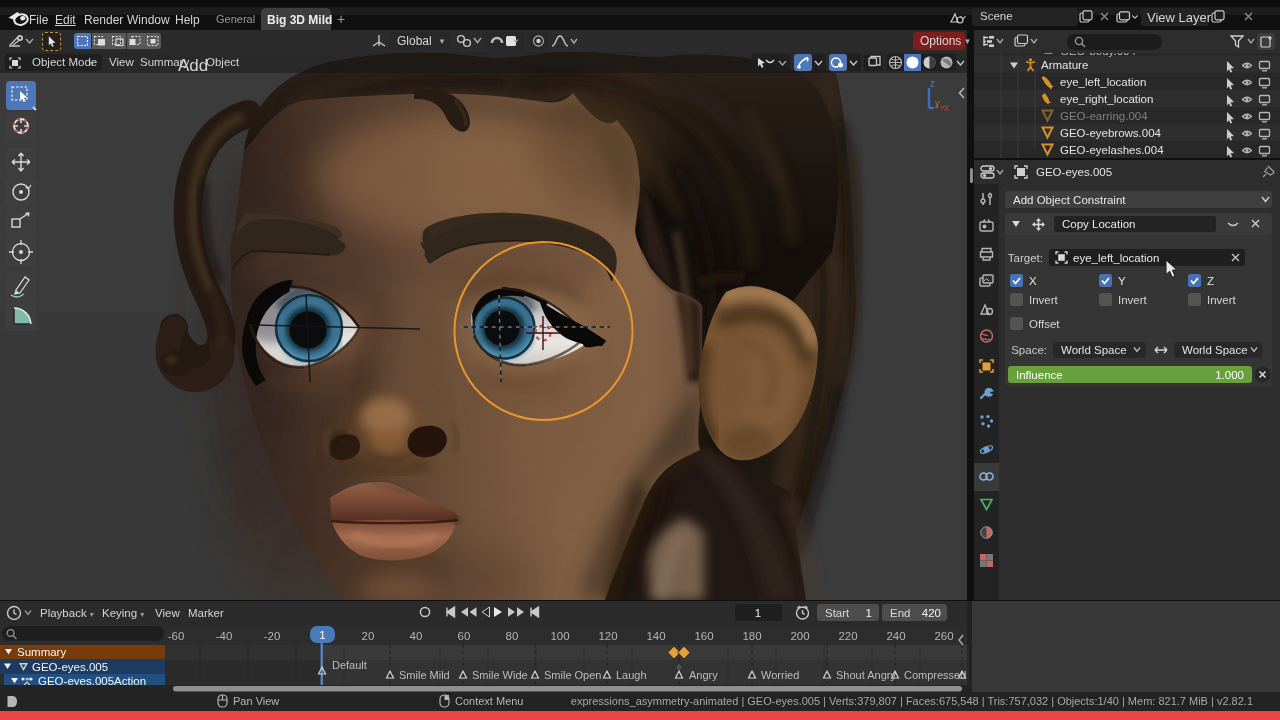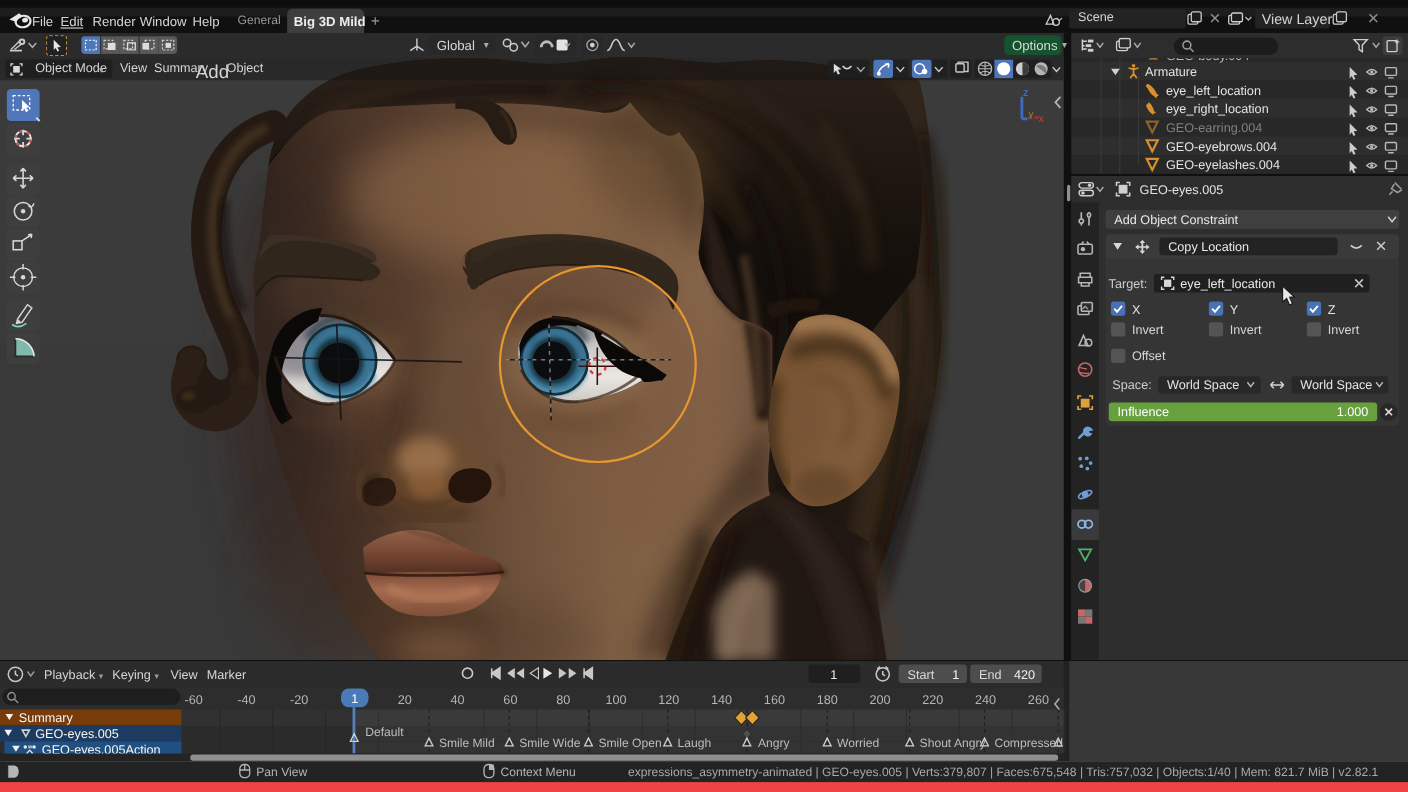--- a/index.html
+++ b/index.html
@@ -115,21 +115,21 @@
     </svg>
     <div class="abs" style="left:529px;top:2px;width:19px;height:18px;background:#282828;border-radius:3px;"></div>
     <svg class="abs" style="left:532px;top:5px" width="13" height="12" viewBox="0 0 13 12">
         <circle cx="6.5" cy="6" r="5" fill="none" stroke="#9d9d9d" stroke-width="1.3"></circle>
         <circle cx="6.5" cy="6" r="2.2" fill="#cfcfcf"></circle>
       </svg>
     <svg class="abs" style="left:551px;top:4px" width="28" height="14" viewBox="0 0 28 14">
       <path d="M1 12 C5 12 5 2 9 2 C13 2 13 12 17 12" fill="none" stroke="#c8c8c8" stroke-width="1.4"></path>
       <path d="M20 5 l3 4 l3 -4" fill="none" stroke="#aaa" stroke-width="1.4"></path>
     </svg>
-    <div class="chip abs" style="left:913px;top:2px;width:52px;height:18px;padding-left:7px;background:#14532d;">Options<span style="margin-left:4px;color:#aaa;font-size:9px;">▾</span></div>
+    <div class="chip abs" style="left:913px;top:2px;width:52px;height:18px;padding-left:7px;background:#7f1d1d;">Options<span style="margin-left:4px;color:#aaa;font-size:9px;">▾</span></div>
   </div>
 
   <div class="abs" style="left:0;top:52px;width:967px;height:548px;background:#3b3b3b;overflow:hidden;">
     <svg width="967" height="548" viewBox="0 0 967 548" style="position:absolute;left:0;top:0">
       <defs>
         <filter id="b2" x="-40%" y="-40%" width="180%" height="180%">
             <feGaussianBlur stdDeviation="2"></feGaussianBlur>
           </filter>
         <filter id="b3" x="-40%" y="-40%" width="180%" height="180%">
             <feGaussianBlur stdDeviation="3"></feGaussianBlur>

